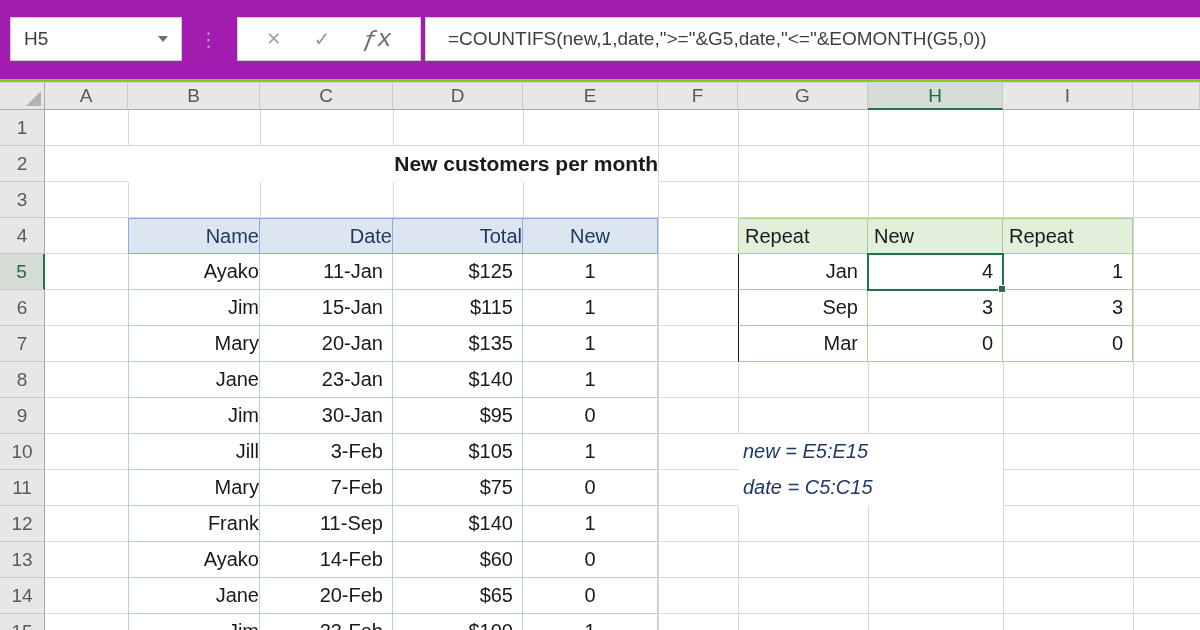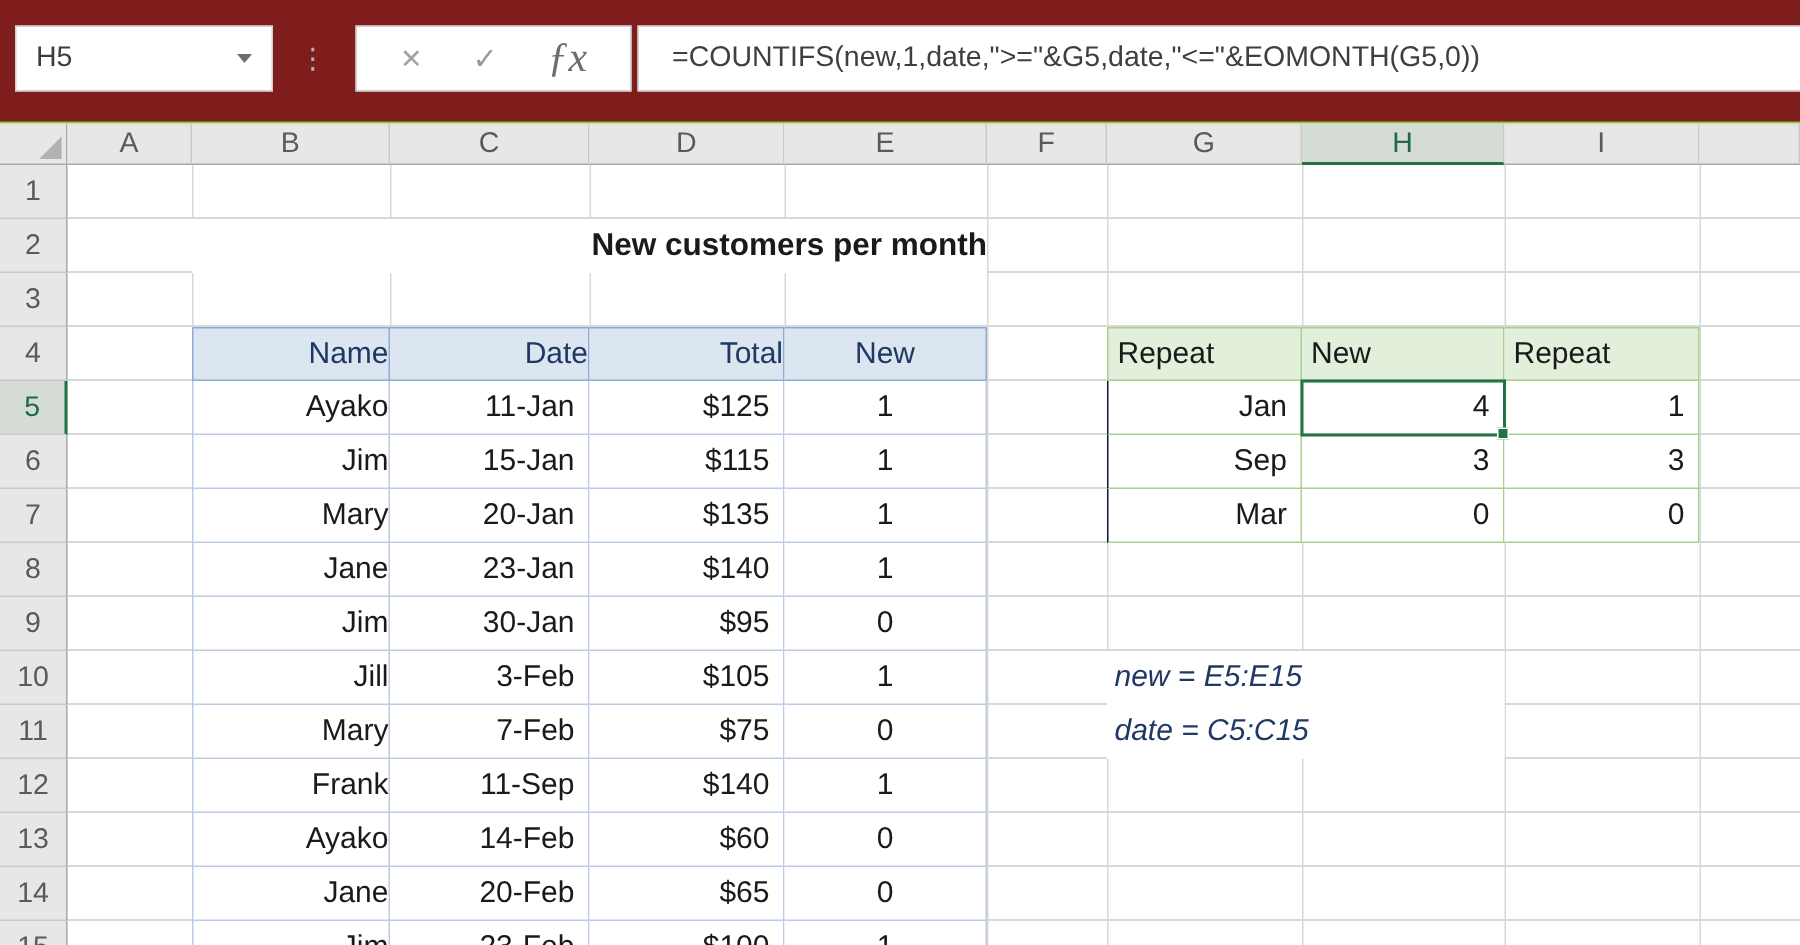--- a/index.html
+++ b/index.html
@@ -1,38 +1,38 @@
 <!DOCTYPE html>
 <html><head>
 <meta charset="utf-8">
 <style>
   * { margin:0; padding:0; box-sizing:border-box; }
   html,body { width:1200px; height:630px; overflow:hidden; background:#fff;
               font-family:"Liberation Sans", sans-serif; }
   .app { position:relative; width:1200px; height:630px; background:#fff; }
 
   
-  .topbar { position:absolute; left:0; top:0; width:1200px; height:82px; background:#7f1d1d;
-            border-bottom:1px solid #84cc16; }
+  .topbar { position:absolute; left:0; top:0; width:1200px; height:82px; background:#a21caf;
+            border-bottom:3px solid #84cc16; }
   .namebox { position:absolute; left:10px; top:17px; width:172px; height:44px;
              background:#fff; border:1px solid #cfcfcf; }
   .namebox-text { position:absolute; left:13px; top:0; line-height:42px; font-size:19px; color:#3c3c3c; }
   .namebox-caret { position:absolute; right:13px; top:50%; margin-top:-3px; width:0; height:0;
                    border-left:5px solid transparent; border-right:5px solid transparent;
                    border-top:6px solid #6e6e6e; }
   .dots { position:absolute; left:196px; top:17px; width:26px; height:44px;
           display:flex; align-items:center; justify-content:center;
           color:#b3b3b3; font-size:19px; letter-spacing:1px; }
   .fbuttons { position:absolute; left:237px; top:17px; width:184px; height:44px;
               background:#fff; border:1px solid #cfcfcf;
               display:flex; align-items:center; justify-content:space-around; padding:0 12px; }
   .fb-cancel { color:#a3a3a3; font-size:18px; }
   .fb-enter  { color:#9a9a9a; font-size:20px; }
-  .fb-fx     { color:#6d6d6d; font-size:28px; font-style:italic;
-               font-family:Liberation Serif, serif; }
+  .fb-fx     { color:#6d6d6d; font-size:24px; font-style:italic;
+               font-family:Liberation Mono, monospace; }
   .formulabox { position:absolute; left:425px; top:17px; right:-2px; height:44px;
                 background:#fff; border:1px solid #cfcfcf; }
   .formulabox span { position:absolute; left:22px; top:0; line-height:42px;
                      font-size:19px; color:#3f3f3f; white-space:nowrap; }
 
   
   .sheet { position:absolute; left:0; top:82px; width:1200px; height:548px; background:#fff;
            display:grid; overflow:hidden;
            grid-template-columns:45px 83px 132px 133px 130px 135px 80px 130px 135px 130px minmax(0,1fr);
            grid-template-rows:28px repeat(14,36px) minmax(0,1fr); }

